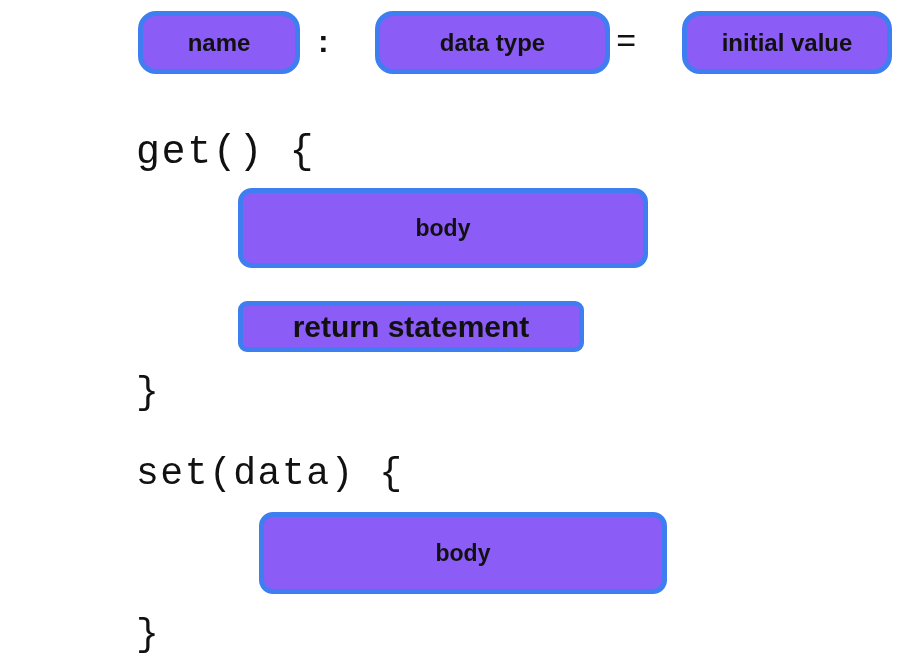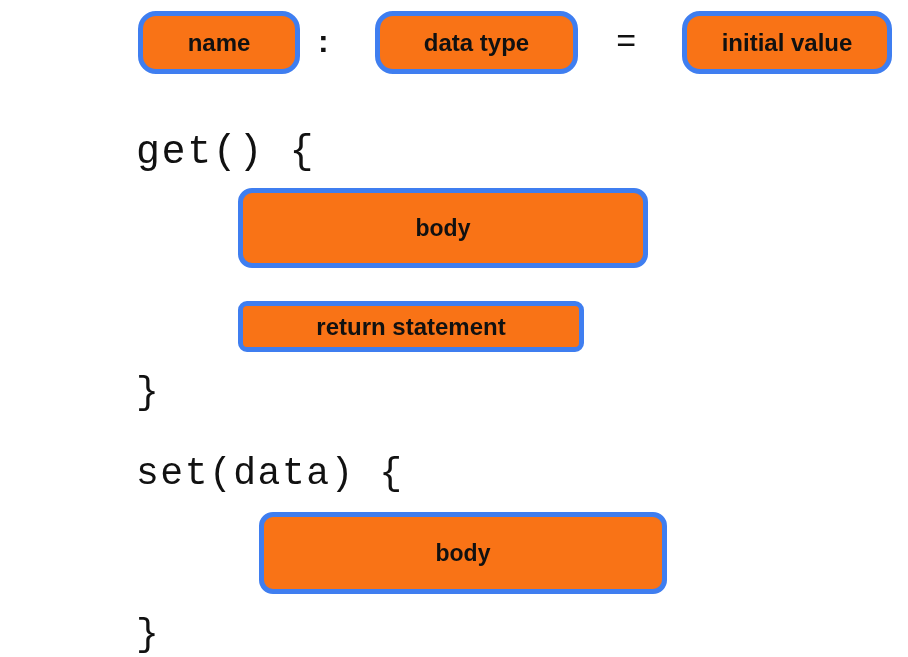--- a/index.html
+++ b/index.html
@@ -49,21 +49,21 @@
     font-weight: 400;
   }
 
   
   .slot {
     position: absolute;
     box-sizing: border-box;
     display: flex;
     align-items: center;
     justify-content: center;
-    background: #f97316;
+    background: #8b5cf6;
     border: 5px solid #3f7ef0;
     color: #111111;
     font-family: "Liberation Sans", sans-serif;
     font-weight: 700;
     text-align: center;
   }
   .slot-label {
     display: block;
     line-height: 1;
     white-space: nowrap;
@@ -81,38 +81,38 @@
 
 <div id="diagram">
 
 
   <div class="slot r-lg" style="left:138px; top:11px; width:162px; height:63px;">
     <span class="slot-label" style="font-size:24px;">name</span>
   </div>
 
   <span class="op op-colon" style="left:318px; top:25px; font-size:32px;">:</span>
 
-  <div class="slot r-lg" style="left:375px; top:11px; width:203px; height:63px;">
+  <div class="slot r-lg" style="left:375px; top:11px; width:235px; height:63px;">
     <span class="slot-label" style="font-size:24px;">data type</span>
   </div>
 
   <span class="op op-equals" style="left:616px; top:26px; font-size:34px;">=</span>
 
   <div class="slot r-lg" style="left:682px; top:11px; width:210px; height:63px;">
     <span class="slot-label" style="font-size:24px;">initial value</span>
   </div>
 
   <span class="code" style="left:136px; top:133px; font-size:40px;">get() {</span>
 
   <div class="slot r-md" style="left:238px; top:188px; width:410px; height:80px;">
     <span class="slot-label" style="font-size:23px;">body</span>
   </div>
 
   <div class="slot r-sm" style="left:238px; top:301px; width:346px; height:51px;">
-    <span class="slot-label" style="font-size:24px;">return statement</span>
+    <span class="slot-label" style="font-size:30px;">return statement</span>
   </div>
 
   <span class="code" style="left:136px; top:374px; font-size:38px;">}</span>
 
   <span class="code" style="left:136px; top:455px; font-size:38px;">set(data) {</span>
 
   <div class="slot r-md" style="left:259px; top:512px; width:408px; height:82px;">
     <span class="slot-label" style="font-size:23px;">body</span>
   </div>
 

